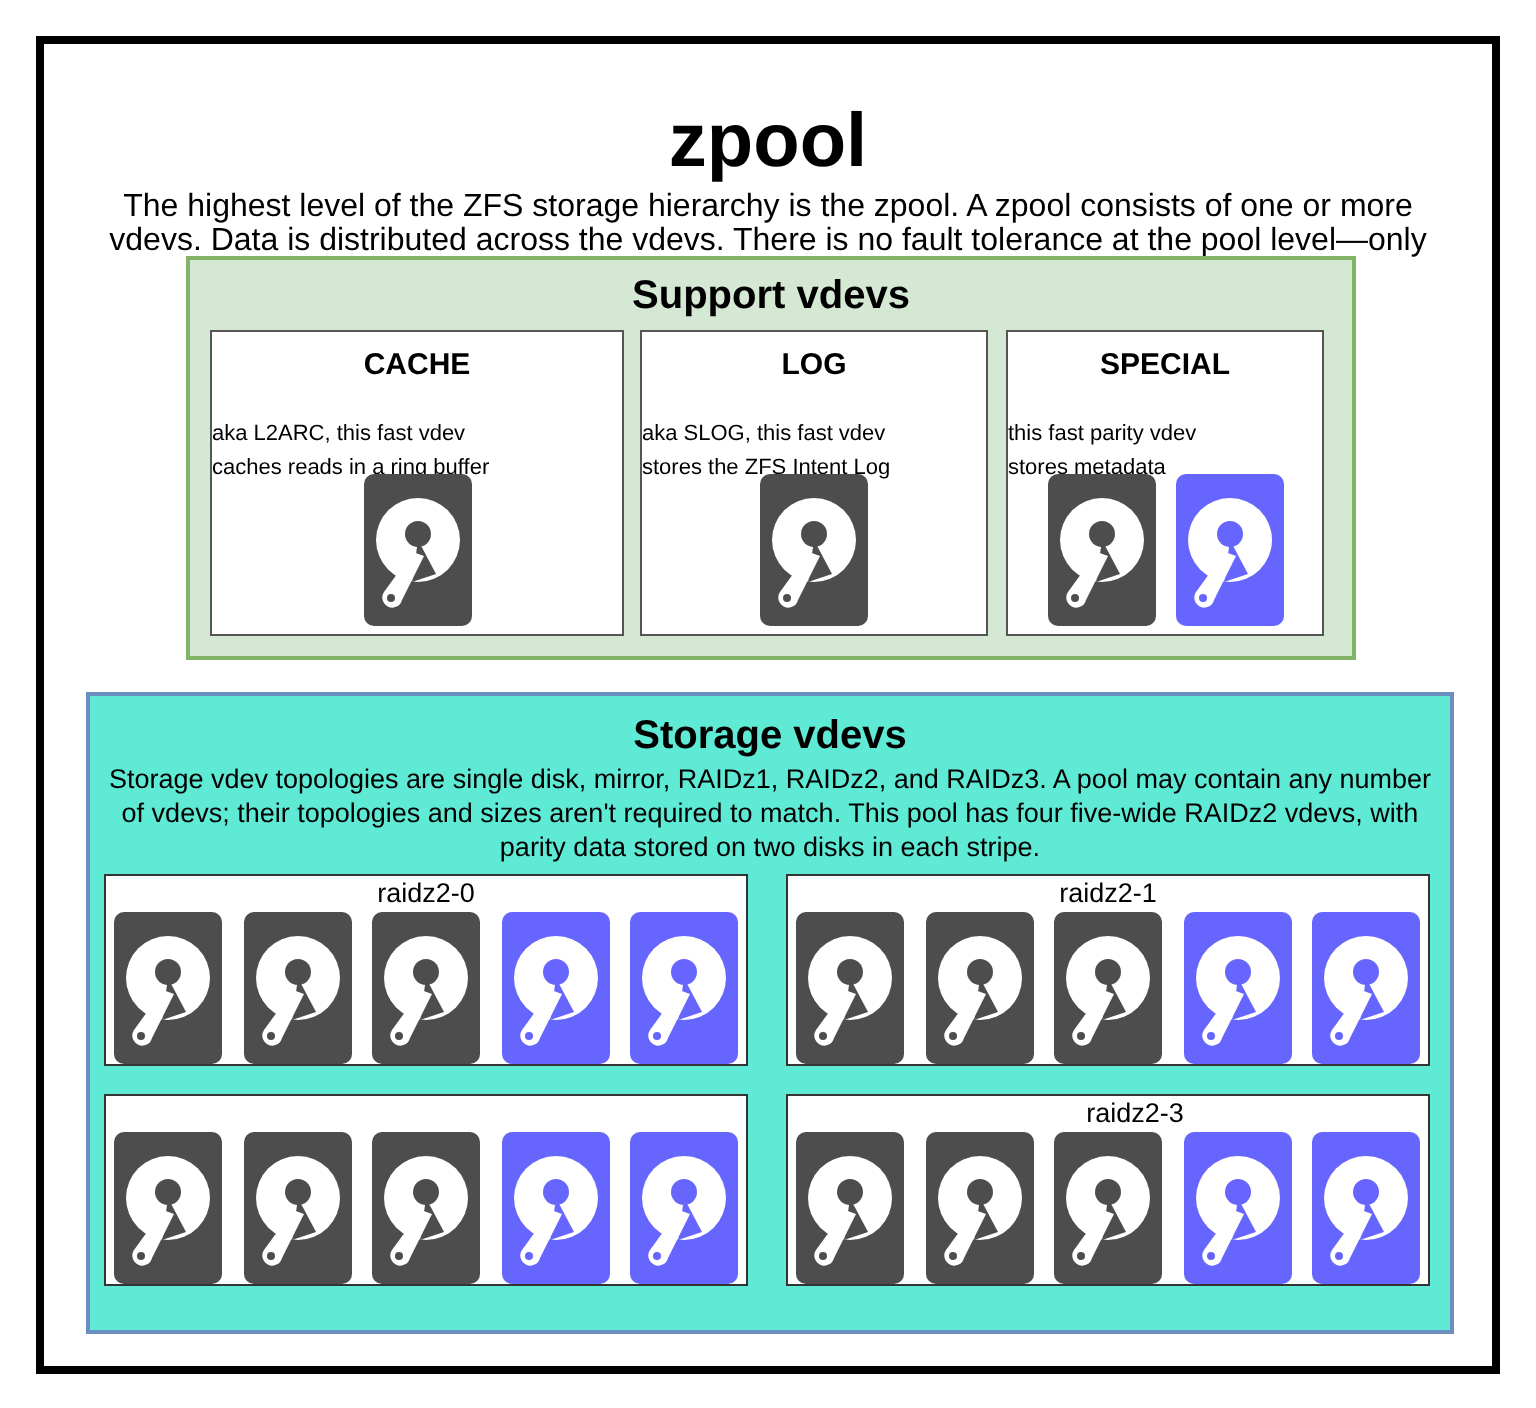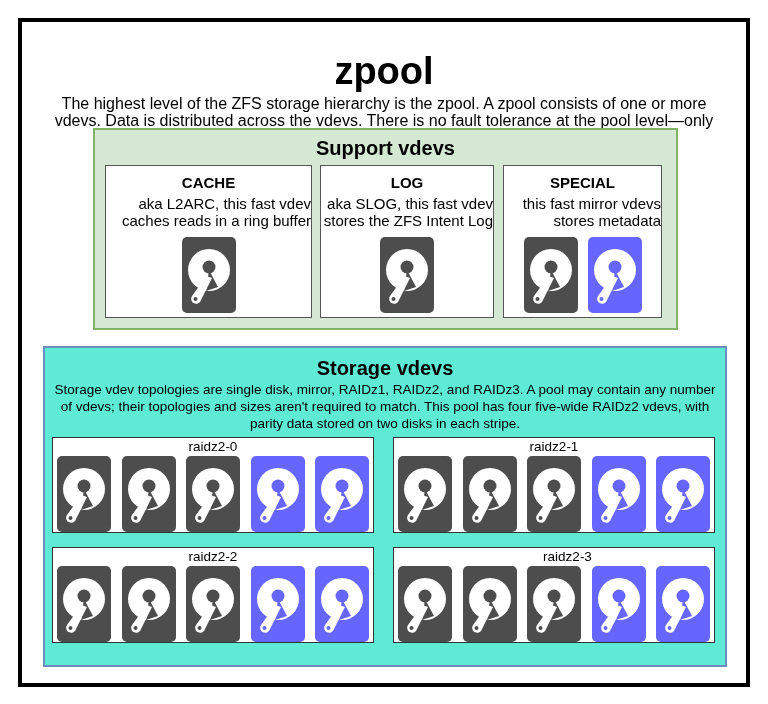--- a/index.html
+++ b/index.html
@@ -11,21 +11,21 @@
            font-size: 38px; font-weight: bold; line-height: 44px; }
   .desc { position: absolute; left: 30px; right: 30px; top: 73px; text-align: center;
           font-size: 16px; line-height: 17px; }
   .support { position: absolute; left: 93px; top: 128px; width: 581px; height: 198px;
              background: #d5e8d4; border: 2px solid #82b366; }
   .support-title { position: absolute; left: 0; right: 0; top: 5px; text-align: center;
                    font-size: 20px; font-weight: bold; line-height: 26px; }
   .card { position: absolute; top: 35px; height: 153px; background: #fff;
           border: 1.5px solid #555; box-sizing: border-box; }
   .card-title { text-align: center; font-size: 15px; font-weight: bold; line-height: 24px; margin-top: 5px; }
-  .card-desc { text-align: right; font-size: 15px; line-height: 17px; margin-top: 0; }
+  .card-desc { text-align: left; font-size: 11px; line-height: 17px; margin-top: 14px; }
   .card-disks { position: absolute; left: 0; right: 0; top: 71px; display: flex;
                 justify-content: center; gap: 10px; }
   .storage { position: absolute; left: 43px; top: 346px; width: 680px; height: 317px;
              background: #5eead4; border: 2px solid #6c8ebf; }
   .storage-title { position: absolute; left: 0; right: 0; top: 8px; text-align: center;
                    font-size: 20px; font-weight: bold; line-height: 24px; }
   .storage-desc { position: absolute; left: 6px; right: 6px; top: 33px; text-align: center;
                   font-size: 13.5px; line-height: 17px; }
   .vdev { position: absolute; width: 322px; height: 96px; background: #fff;
           border: 1.5px solid #333; box-sizing: border-box; }
@@ -80,21 +80,21 @@
               <path d="M24.5 39 L30 41 L19 63 A5 5 0 1 1 10 59 Z" fill="#fff"></path>
               <circle cx="13.5" cy="62" r="2" fill="currentColor"></circle>
             </svg>
           </span>
         </div>
     </div>
 
     <div class="card" style="left:408px; width:159px;">
       <div class="card-title">SPECIAL</div>
       <div class="card-desc">
-        <div>this fast mirror vdevs</div>
+        <div>this fast parity vdev</div>
         <div>stores metadata</div>
       </div>
       <div class="card-disks">
           <span class="disk" style="background: rgb(77, 77, 77); color: rgb(77, 77, 77);">
             <svg viewBox="0 0 54 76" xmlns="http://www.w3.org/2000/svg">
               <circle cx="27" cy="33" r="21" fill="#fff"></circle>
               <path d="M27 33 L36 50 L24 54 Z" fill="currentColor"></path>
               <circle cx="27" cy="30" r="6.5" fill="currentColor"></circle>
               <path d="M24.5 39 L30 41 L19 63 A5 5 0 1 1 10 59 Z" fill="#fff"></path>
               <circle cx="13.5" cy="62" r="2" fill="currentColor"></circle>
@@ -211,21 +211,20 @@
               <circle cx="27" cy="33" r="21" fill="#fff"></circle>
               <path d="M27 33 L36 50 L24 54 Z" fill="currentColor"></path>
               <circle cx="27" cy="30" r="6.5" fill="currentColor"></circle>
               <path d="M24.5 39 L30 41 L19 63 A5 5 0 1 1 10 59 Z" fill="#fff"></path>
               <circle cx="13.5" cy="62" r="2" fill="currentColor"></circle>
             </svg>
           </span>
         </div>
     </div>
     <div class="vdev" style="left:7px; top:199px;">
-      <div class="vdev-label">raidz2-2</div>
       <div class="vdev-disks">
           <span class="disk" style="background: rgb(77, 77, 77); color: rgb(77, 77, 77);">
             <svg viewBox="0 0 54 76" xmlns="http://www.w3.org/2000/svg">
               <circle cx="27" cy="33" r="21" fill="#fff"></circle>
               <path d="M27 33 L36 50 L24 54 Z" fill="currentColor"></path>
               <circle cx="27" cy="30" r="6.5" fill="currentColor"></circle>
               <path d="M24.5 39 L30 41 L19 63 A5 5 0 1 1 10 59 Z" fill="#fff"></path>
               <circle cx="13.5" cy="62" r="2" fill="currentColor"></circle>
             </svg>
           </span>

